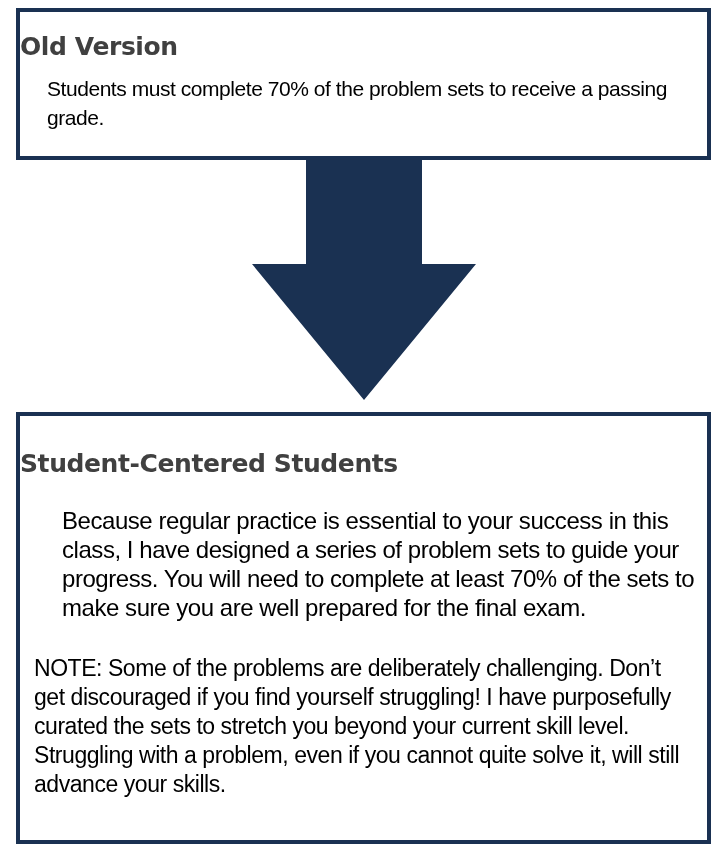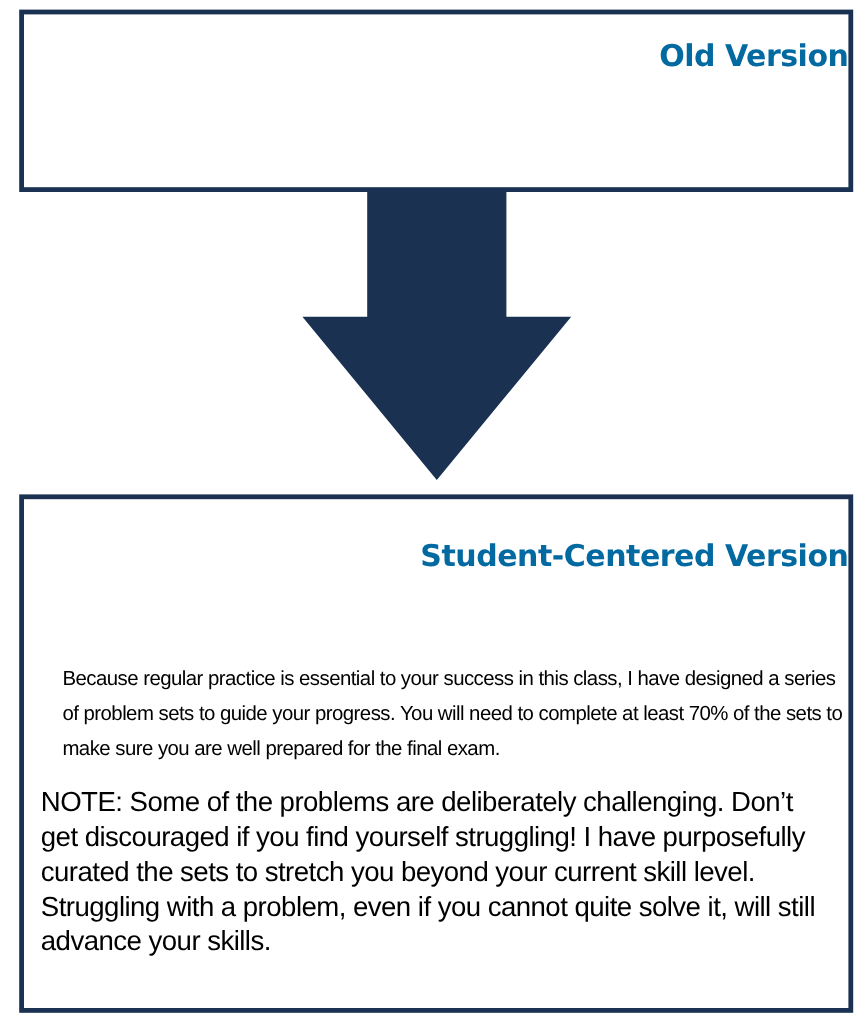--- a/index.html
+++ b/index.html
@@ -35,22 +35,22 @@
     left: 16px;
     top: 412px;
     width: 695px;
     height: 432px;
   }
 
   
   .panel-title {
     font-family: "DejaVu Sans", "Liberation Sans", sans-serif;
     font-weight: bold;
-    text-align: right;
-    color: #0369a1;
+    text-align: left;
+    color: #404040;
     letter-spacing: -0.4px;
     white-space: nowrap;
   }
   #old-title {
     position: absolute;
     left: 0;
     right: 0;
     top: 20px;
     font-size: 25px;
     line-height: 30px;
@@ -75,26 +75,25 @@
   #old-body {
     position: absolute;
     left: 27px;
     top: 62px;
     width: 640px;
     font-size: 21px;
     line-height: 29px;
   }
   #revision-body-1 {
     position: absolute;
-    left: 32px;
+    left: 42px;
     top: 90px;
     width: 652px;
-    font-size: 17px;
+    font-size: 24px;
     line-height: 29px;
-    margin-top: 45px;
   }
   #revision-body-2 {
     position: absolute;
     left: 14px;
     top: 238px;
     width: 652px;
     font-size: 23px;
     line-height: 29px;
   }
 
@@ -107,25 +106,26 @@
     height: 242px;
   }
 </style>
 </head>
 <body>
 
 <div id="canvas">
 
   <div class="panel" id="old-panel">
     <div class="panel-title" id="old-title">Old Version</div>
+    <div class="body-text" id="old-body">Students must complete 70% of the problem sets to receive a passing grade.</div>
   </div>
 
   <svg id="down-arrow" viewBox="0 0 224 242" preserveAspectRatio="none">
     <polygon points="54,0 170,0 170,106 224,106 112,242 0,106 54,106" fill="#1a3152"></polygon>
   </svg>
 
   <div class="panel" id="revision-panel">
-    <div class="panel-title" id="revision-title">Student-Centered Version</div>
+    <div class="panel-title" id="revision-title">Student-Centered Students</div>
     <div class="body-text" id="revision-body-1">Because regular practice is essential to your success in this class, I have designed a series of problem sets to guide your progress. You will need to complete at least 70% of the sets to make sure you are well prepared for the final exam.</div>
     <div class="body-text" id="revision-body-2">NOTE: Some of the problems are deliberately challenging. Don’t get discouraged if you find yourself struggling! I have purposefully curated the sets to stretch you beyond your current skill level. Struggling with a problem, even if you cannot quite solve it, will still advance your skills.</div>
   </div>
 
 </div>
 
 </body></html>

